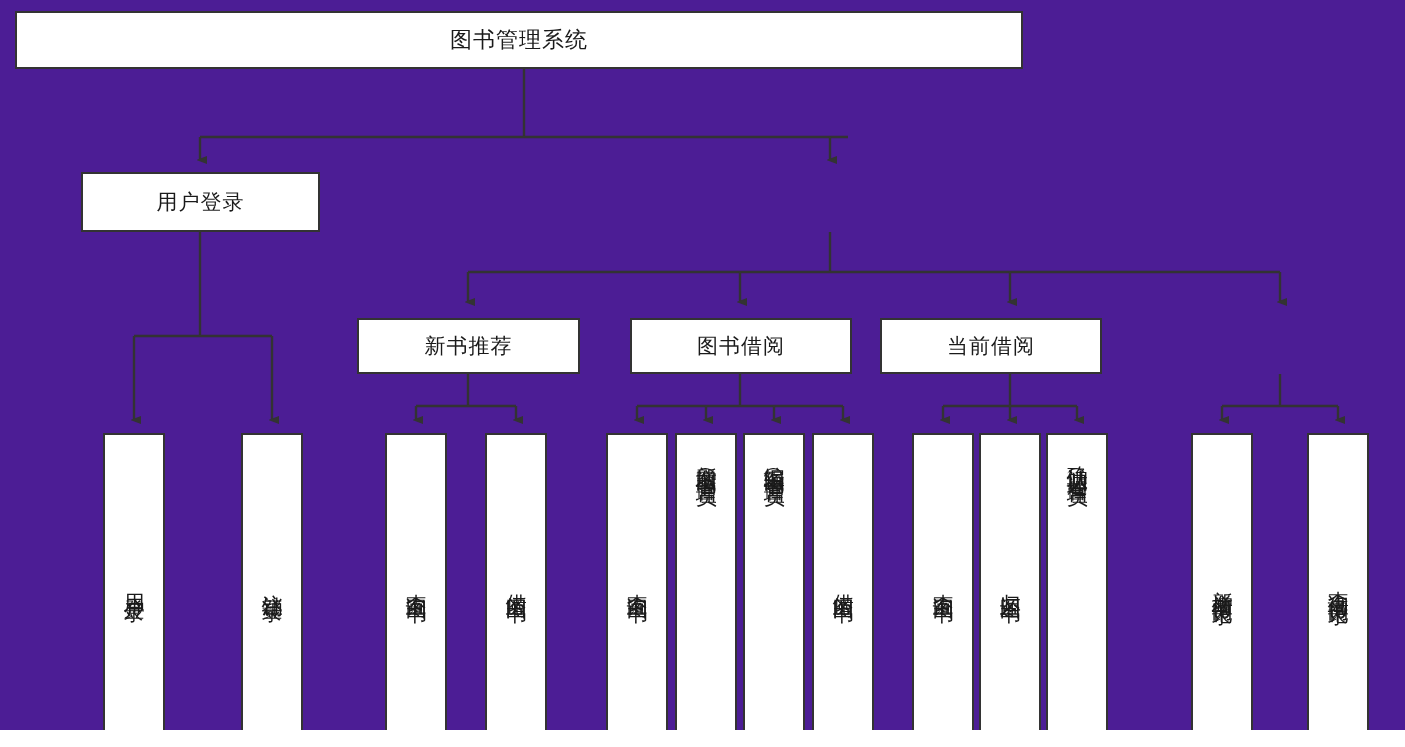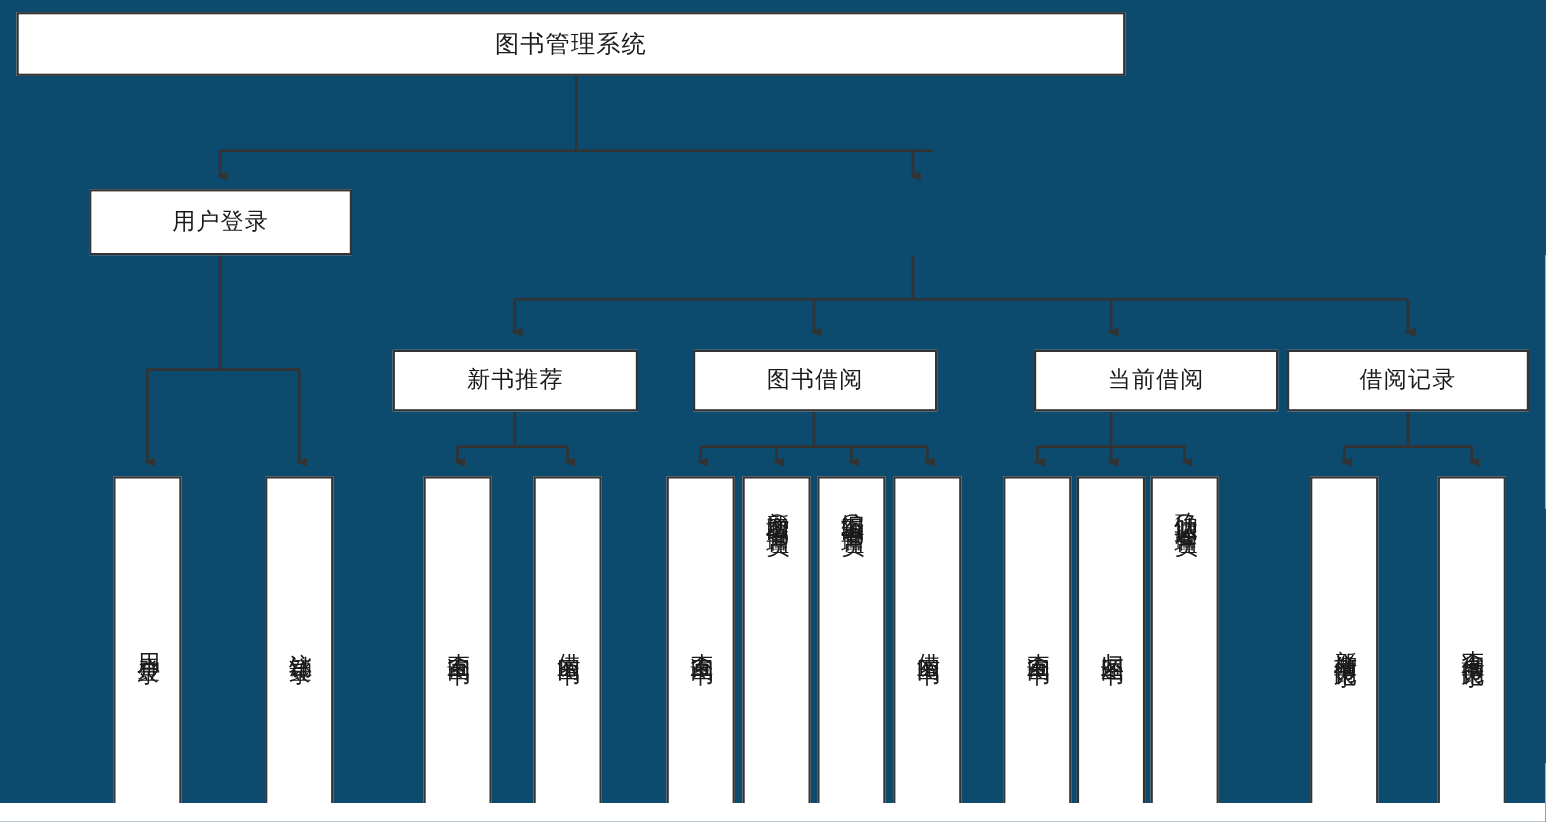--- a/index.html
+++ b/index.html
@@ -7,21 +7,21 @@
     padding: 0;
     background: #ffffff;
   }
   body {
     font-family: "Liberation Sans", "DejaVu Sans", sans-serif;
   }
   #canvas {
     position: relative;
     width: 1405px;
     height: 730px;
-    background: #0c4a6e;
+    background: #4c1d95;
     overflow: hidden;
   }
   svg.wires {
     position: absolute;
     left: 0;
     top: 0;
     width: 1405px;
     height: 747px;
     pointer-events: none;
   }
@@ -142,26 +142,23 @@
   <div class="node horiz" style="left:81px; top:172px; width:239px; height:60px;">
     <span>用户登录</span>
   </div>
 
   <div class="node horiz" style="left:357px; top:318px; width:223px; height:56px;">
     <span>新书推荐</span>
   </div>
   <div class="node horiz" style="left:630px; top:318px; width:222px; height:56px;justify-content:center;">
     <span>图书借阅</span>
   </div>
-  <div class="node horiz" style="left:940px; top:318px; width:222px; height:56px;">
+  <div class="node horiz" style="left:880px; top:318px; width:222px; height:56px;">
     <span>当前借阅</span>
   </div>
-  <div class="node horiz" style="left:1170px; top:318px; width:220px; height:56px;">
-    <span>借阅记录</span>
-  </div>
 
   <div class="node vert vert-mid" style="left:103px; top:433px; width:62px; height:300px;">
     <div class="vert-inner">
       <span class="vert-label">用户登录</span>
     </div>
   </div>
 
   <div class="node vert vert-mid" style="left:241px; top:433px; width:62px; height:300px;">
     <div class="vert-inner">
       <span class="vert-label">注销登录</span>

